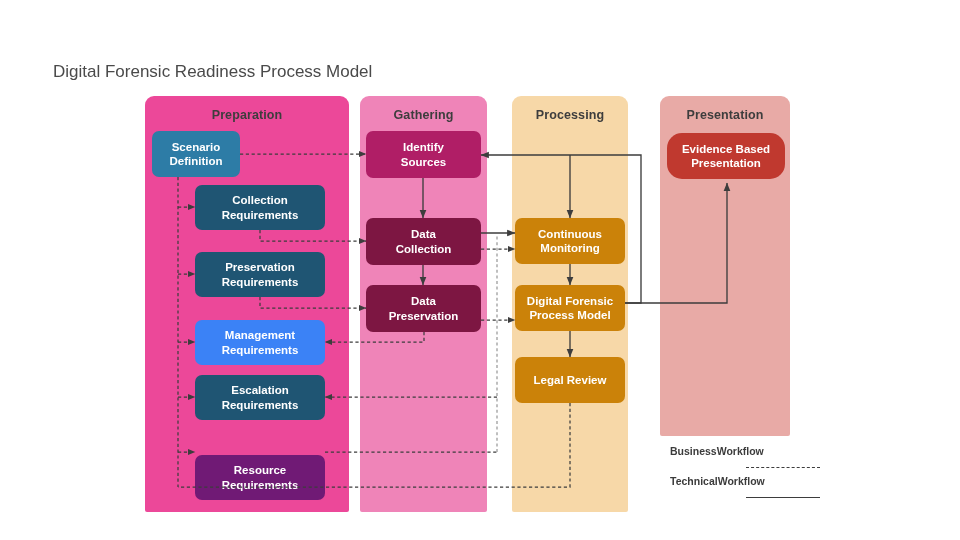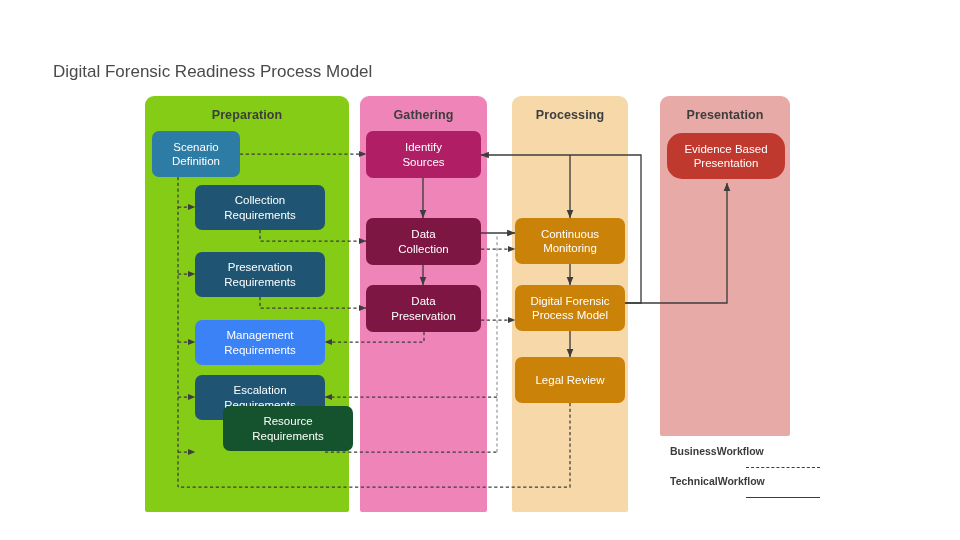--- a/index.html
+++ b/index.html
@@ -26,21 +26,21 @@
   .lane-title{
     position:absolute;width:100%;text-align:center;top:12px;
     font-size:12.5px;font-weight:bold;color:#3d3d3d;
     letter-spacing:.1px;
   }
 
   
   .box{
     position:absolute;border-radius:7px;
     display:flex;align-items:center;justify-content:center;
-    text-align:center;color:#ffffff;font-weight:normal;
+    text-align:center;color:#ffffff;font-weight:bold;
     font-size:11.5px;line-height:1.22;
     box-sizing:border-box;padding:2px 4px;
   }
   .box span{display:block;}
 
   
   #links{position:absolute;left:0;top:0;width:960px;height:540px;
          pointer-events:none;}
 
   
@@ -55,21 +55,21 @@
   .lg-solid{border-top:1.4px solid #3d3d3d;}
 </style>
 </head>
 <body>
 
 <div id="stage">
 
   <div id="subtitle">Digital Forensic Readiness Process Model</div>
 
   <div id="lanes">
-      <div class="lane" style="left: 145px; top: 96px; width: 204px; height: 416px; background: #84cc16;">
+      <div class="lane" style="left: 145px; top: 96px; width: 204px; height: 416px; background: #ec4899;">
         <div class="lane-title">Preparation</div>
       </div>
       <div class="box" style="left: 152px; top: 131px; width: 88px; height: 46px; background: rgb(45, 124, 166);">
         <div>
           <span>Scenario</span>
           <span>Definition</span>
         </div>
       </div>
       <div class="box" style="left: 195px; top: 185px; width: 130px; height: 45px; background: rgb(31, 85, 115);">
         <div>
@@ -88,21 +88,21 @@
           <span>Management</span>
           <span>Requirements</span>
         </div>
       </div>
       <div class="box" style="left: 195px; top: 375px; width: 130px; height: 45px; background: rgb(31, 85, 115);">
         <div>
           <span>Escalation</span>
           <span>Requirements</span>
         </div>
       </div>
-      <div class="box" style="left: 195px; top: 406px; width: 130px; height: 45px; background: #14532d; margin-left: 28px;">
+      <div class="box" style="left: 195px; top: 455px; width: 130px; height: 45px; background: #701a75;">
         <div>
           <span>Resource</span>
           <span>Requirements</span>
         </div>
       </div>
       <div class="lane" style="left: 360px; top: 96px; width: 127px; height: 416px; background: rgb(239, 132, 184);">
         <div class="lane-title">Gathering</div>
       </div>
       <div class="box" style="left: 366px; top: 131px; width: 115px; height: 47px; background: rgb(176, 30, 102);">
         <div>

